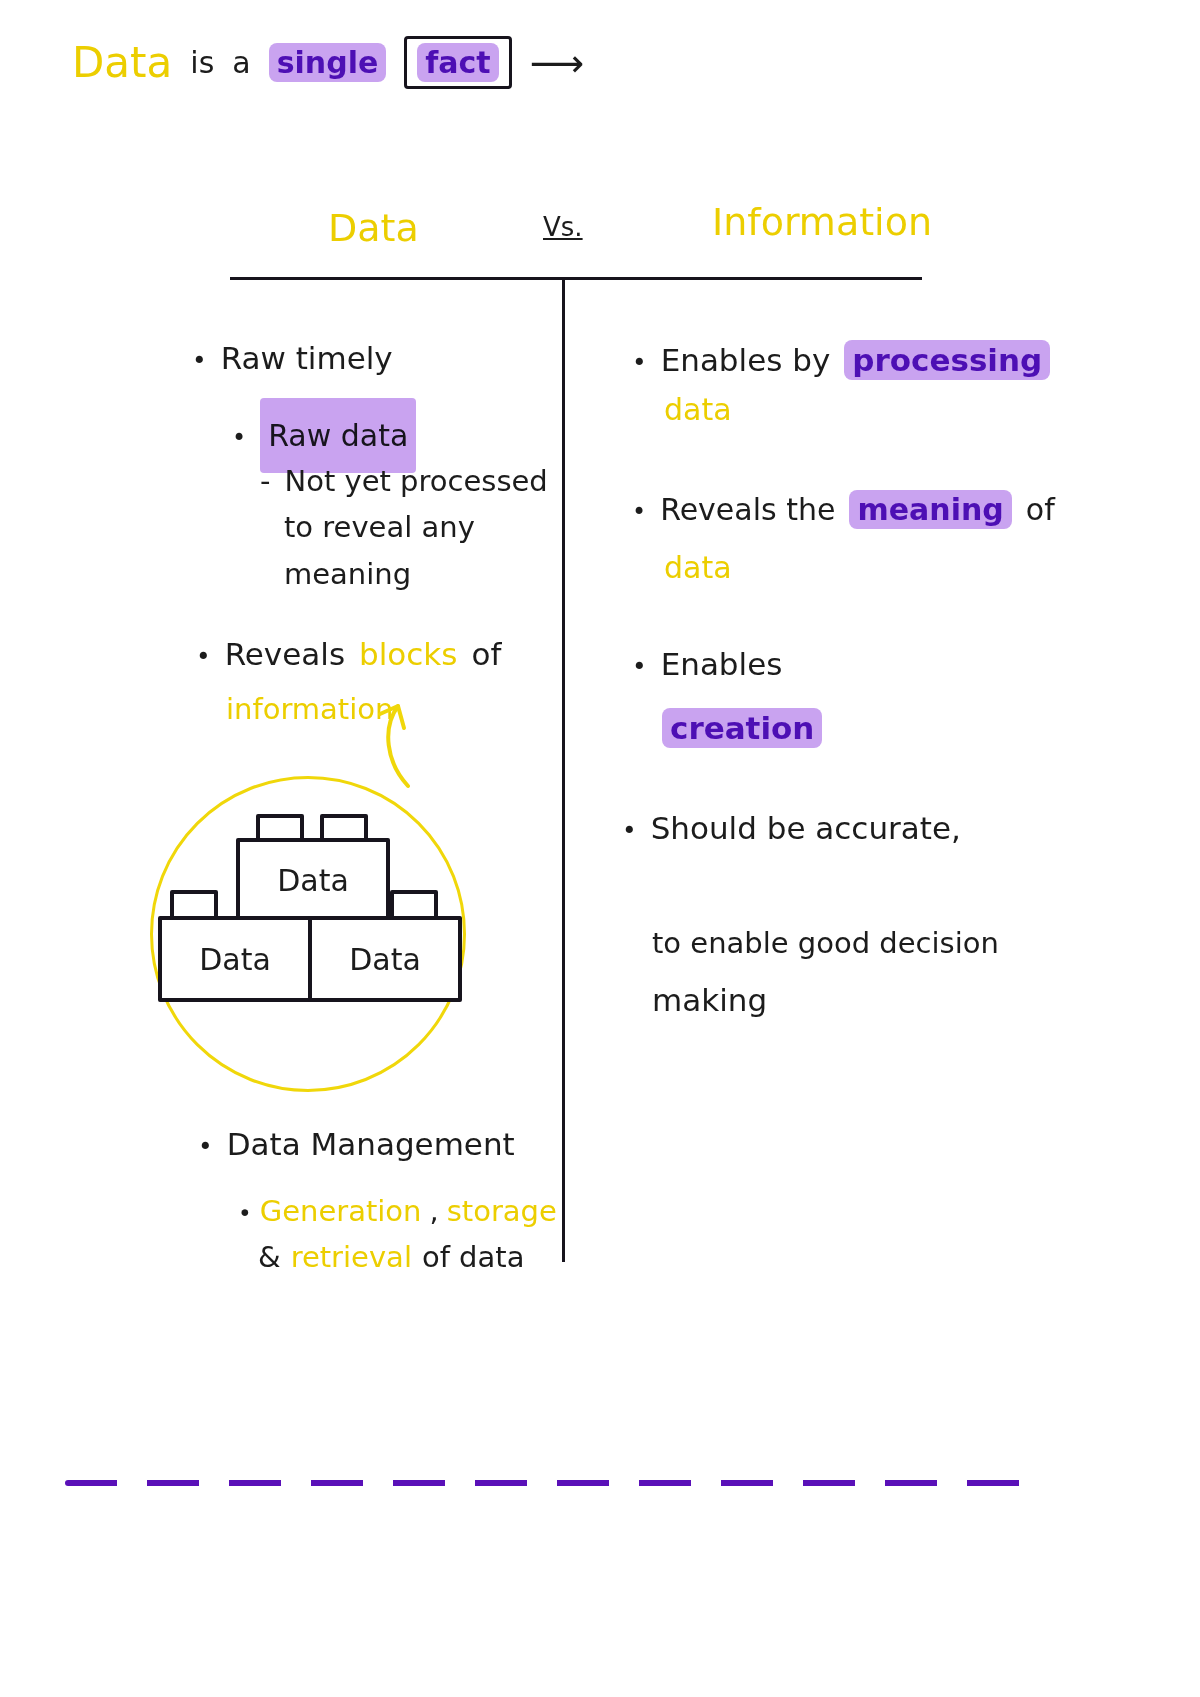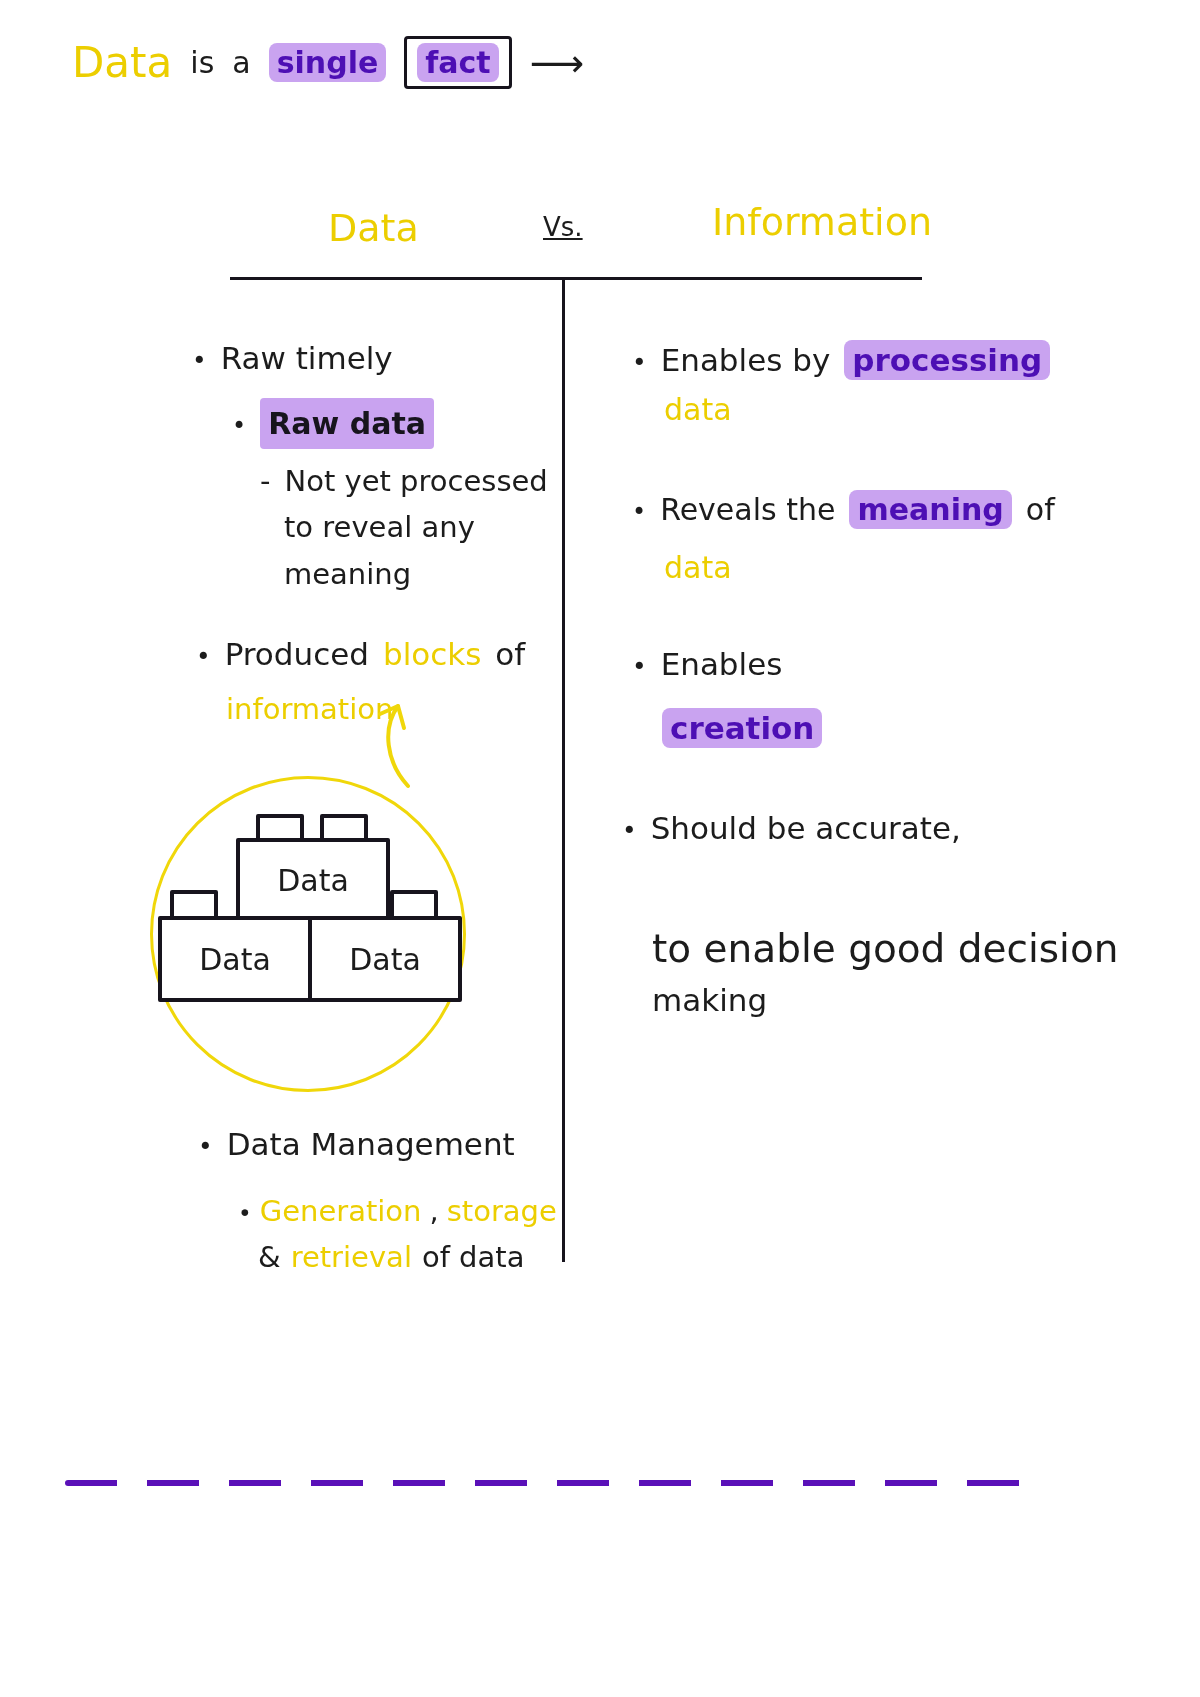--- a/index.html
+++ b/index.html
@@ -18,22 +18,22 @@
   .hl {
     background: #c9a3f0;
     color: #4d0fb4;
     font-weight: bold;
     padding: 2px 8px;
     border-radius: 8px;
   }
   .hl-black {
     background: #c9a3f0;
     color: #17141d;
-    font-weight: bold;
-    padding: 8px 8px;
+    font-weight: normal;
+    padding: 20px 8px;
     border-radius: 4px;
   }
   .bullet { font-size: 0.8em; }
   .fact-box {
     display: inline-flex;
     border: 3px solid #17141d;
     padding: 4px 10px;
     border-radius: 4px;
   }
   .h-rule { background: #17141d; height: 3px; }
@@ -103,21 +103,21 @@
     <div class="row">
       <span>-</span>
       <span>Not yet processed</span>
     </div>
     <div style="padding-left:24px;">to reveal any</div>
     <div style="padding-left:24px;">meaning</div>
   </div>
 
   <div class="abs row" style="left:196px; top:636px; font-size:31px;">
     <span class="bullet">•</span>
-    <span>Produced</span>
+    <span>Reveals</span>
     <span class="yellow">blocks</span>
     <span>of</span>
   </div>
   <div class="abs yellow" style="left:226px; top:692px; font-size:29px;">information</div>
 
   <svg class="abs" style="left:368px; top:698px;" width="52" height="92" viewBox="0 0 52 92">
     <path d="M 40 88 C 18 64, 14 30, 30 8" fill="none" stroke="#f0d70a" stroke-width="4" stroke-linecap="round"></path>
     <path d="M 30 8 L 12 16 M 30 8 L 36 30" fill="none" stroke="#f0d70a" stroke-width="4" stroke-linecap="round"></path>
   </svg>
 
@@ -169,18 +169,18 @@
     <span>Enables</span>
   </div>
   <div class="abs" style="left:662px; top:710px; font-size:31px;">
     <span class="hl">creation</span>
   </div>
 
   <div class="abs row" style="left:622px; top:810px; font-size:31px;">
     <span class="bullet">•</span>
     <span>Should be accurate,</span>
   </div>
-  <div class="abs" style="left:652px; top:926px; font-size:39px;">to enable good decision</div>
+  <div class="abs" style="left:652px; top:926px; font-size:29px;">to enable good decision</div>
   <div class="abs" style="left:652px; top:982px; font-size:31px;">making</div>
 
   <div class="abs dash-line" style="left:65px; top:1480px; width:975px;"></div>
 
 </div>
 
 </body></html>

